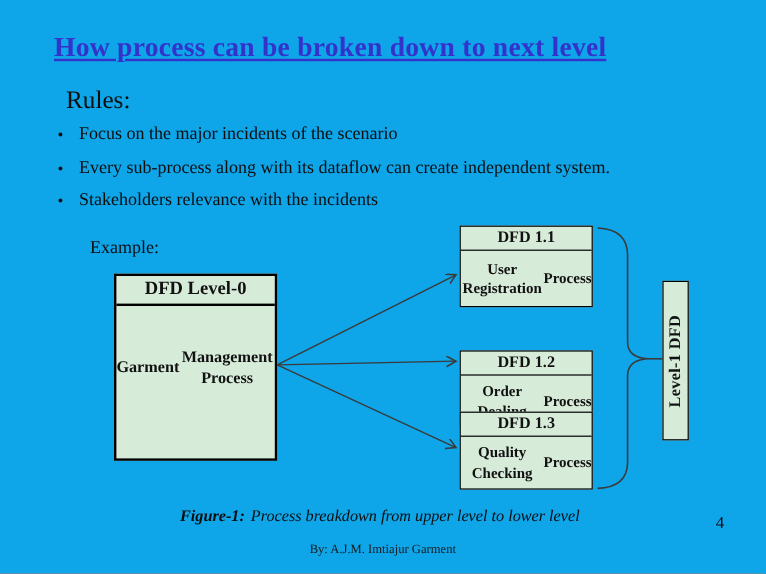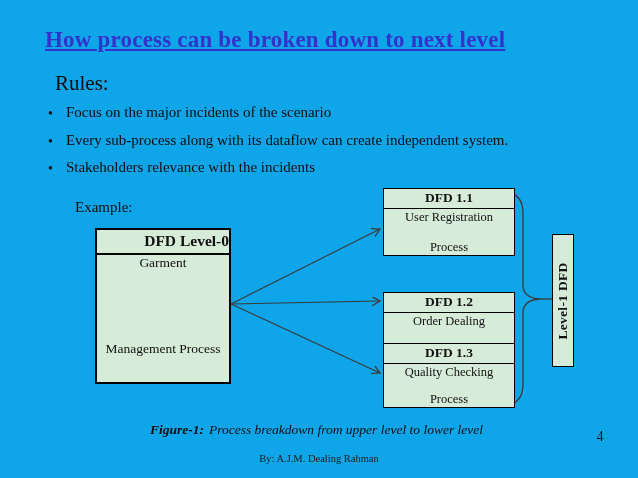--- a/index.html
+++ b/index.html
@@ -66,38 +66,38 @@
     flex-direction: column;
   }
   .dfd-box .hdr {
     border-bottom: 1.4px solid #000;
     text-align: center;
     font-weight: bold;
   }
   .dfd-box .bdy {
     flex: 1;
     display: flex;
-    flex-direction: column;
-    justify-content: space-between;
+    flex-direction: row;
+    justify-content: flex-end;
     align-items: center;
     text-align: center;
+    font-weight: bold;
   }
   .level0 {
     left: 95px; top: 228px;
     width: 136px; height: 156px;
     border-width: 2.5px;
   }
   .level0 .hdr {
     border-bottom-width: 2.2px;
     font-size: 15.5px;
     padding: 2px 0 3px 0;
-    text-align: right;
   }
   .level0 .bdy { font-size: 13.5px; line-height: 1.25; padding-bottom: 24px; }
-  .sub { left: 383px; width: 132px; }
+  .sub { left: 383px; width: 111px; }
   .sub .hdr { font-size: 13.5px; padding: 1px 0 2px 0; }
   .sub .bdy { font-size: 12.5px; line-height: 1.3; }
   .sub1 { top: 188px; height: 68px; }
   .sub2 { top: 268px; height: 65px; margin-top: 24px; }
   .sub3 { top: 343px; height: 65px; }
   .level1 {
     position: absolute;
     left: 552px; top: 234px;
     width: 22px; height: 133px;
     background: #d7ebd9;
@@ -224,15 +224,15 @@
   <div class="level1">
     <span>Level-1 DFD</span>
   </div>
 
   <div class="caption">
     <span class="prefix">Figure-1:</span><span>Process breakdown from upper level to lower level</span>
   </div>
 
   <div class="page-number">4</div>
 
-  <div class="footer">By: A.J.M. Dealing Rahman</div>
+  <div class="footer">By: A.J.M. Imtiajur Garment</div>
 
 </div>
 
 </body></html>

